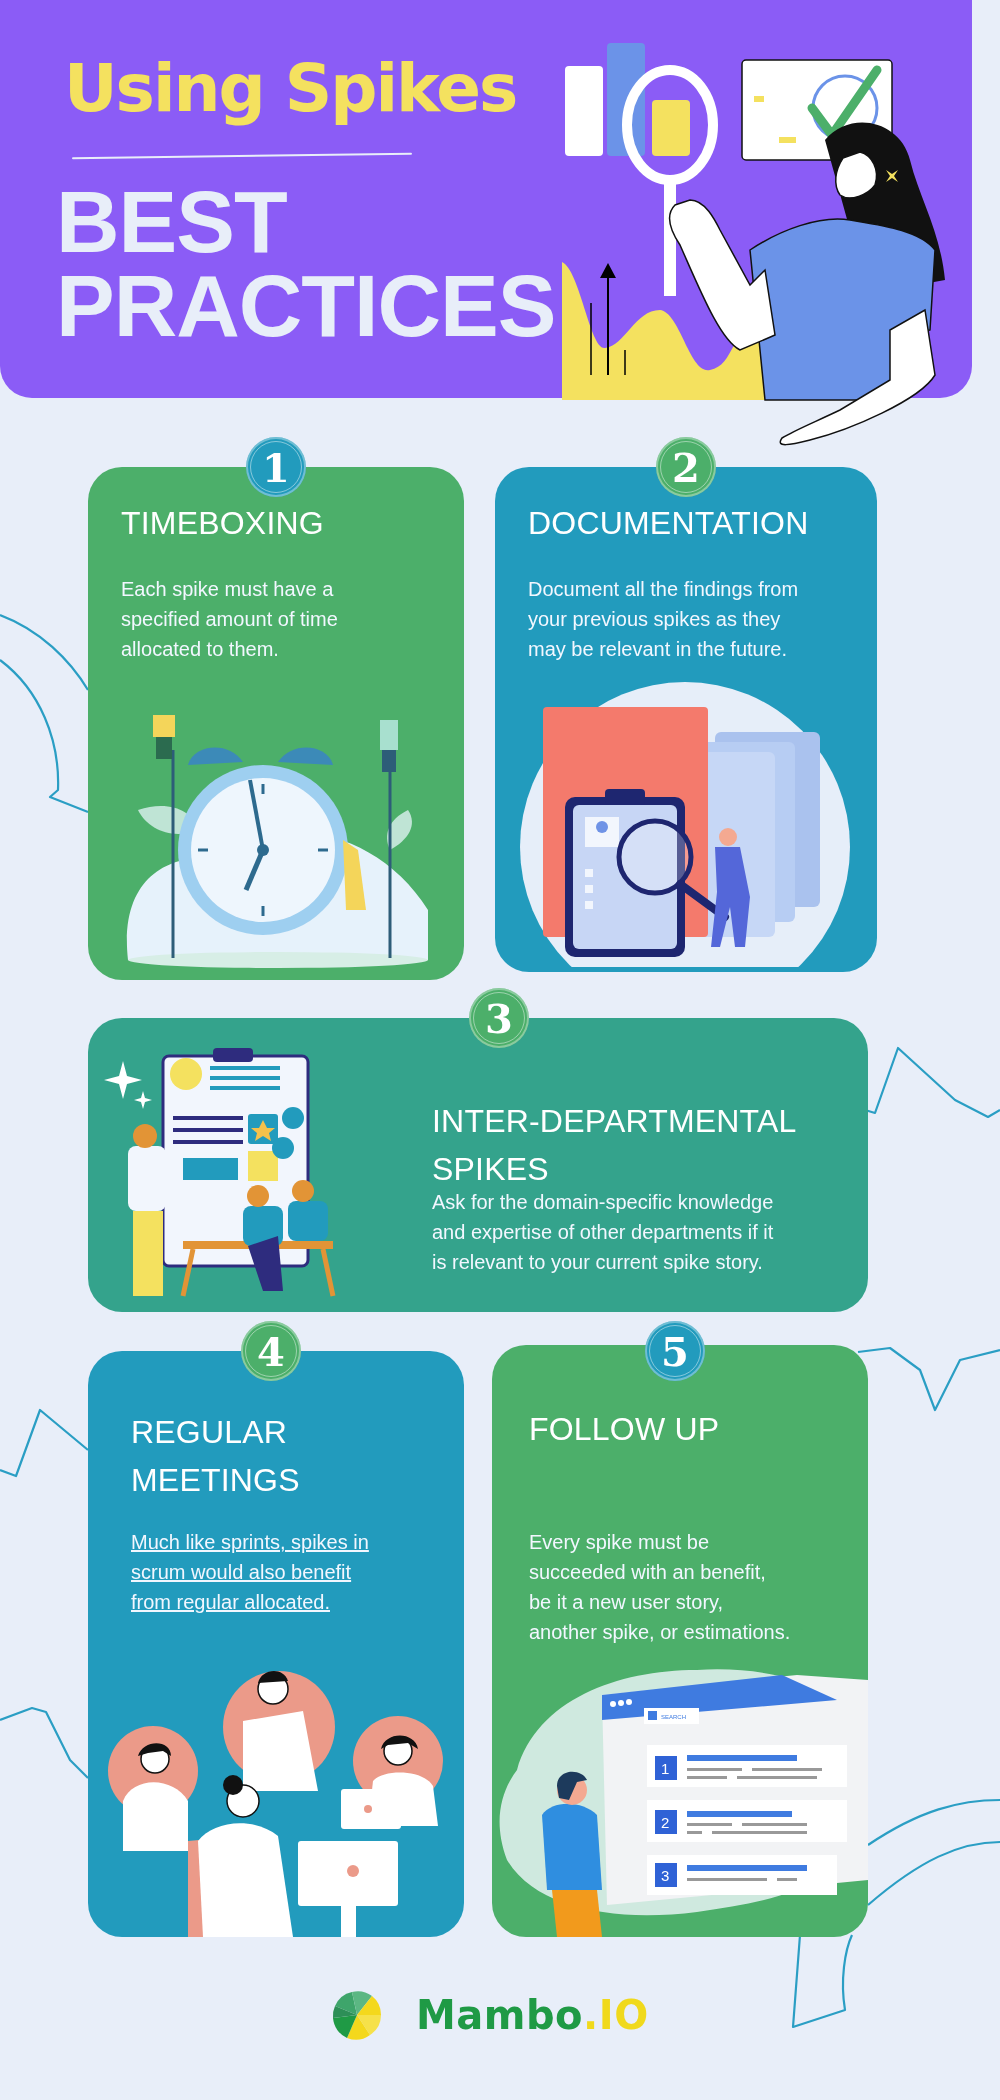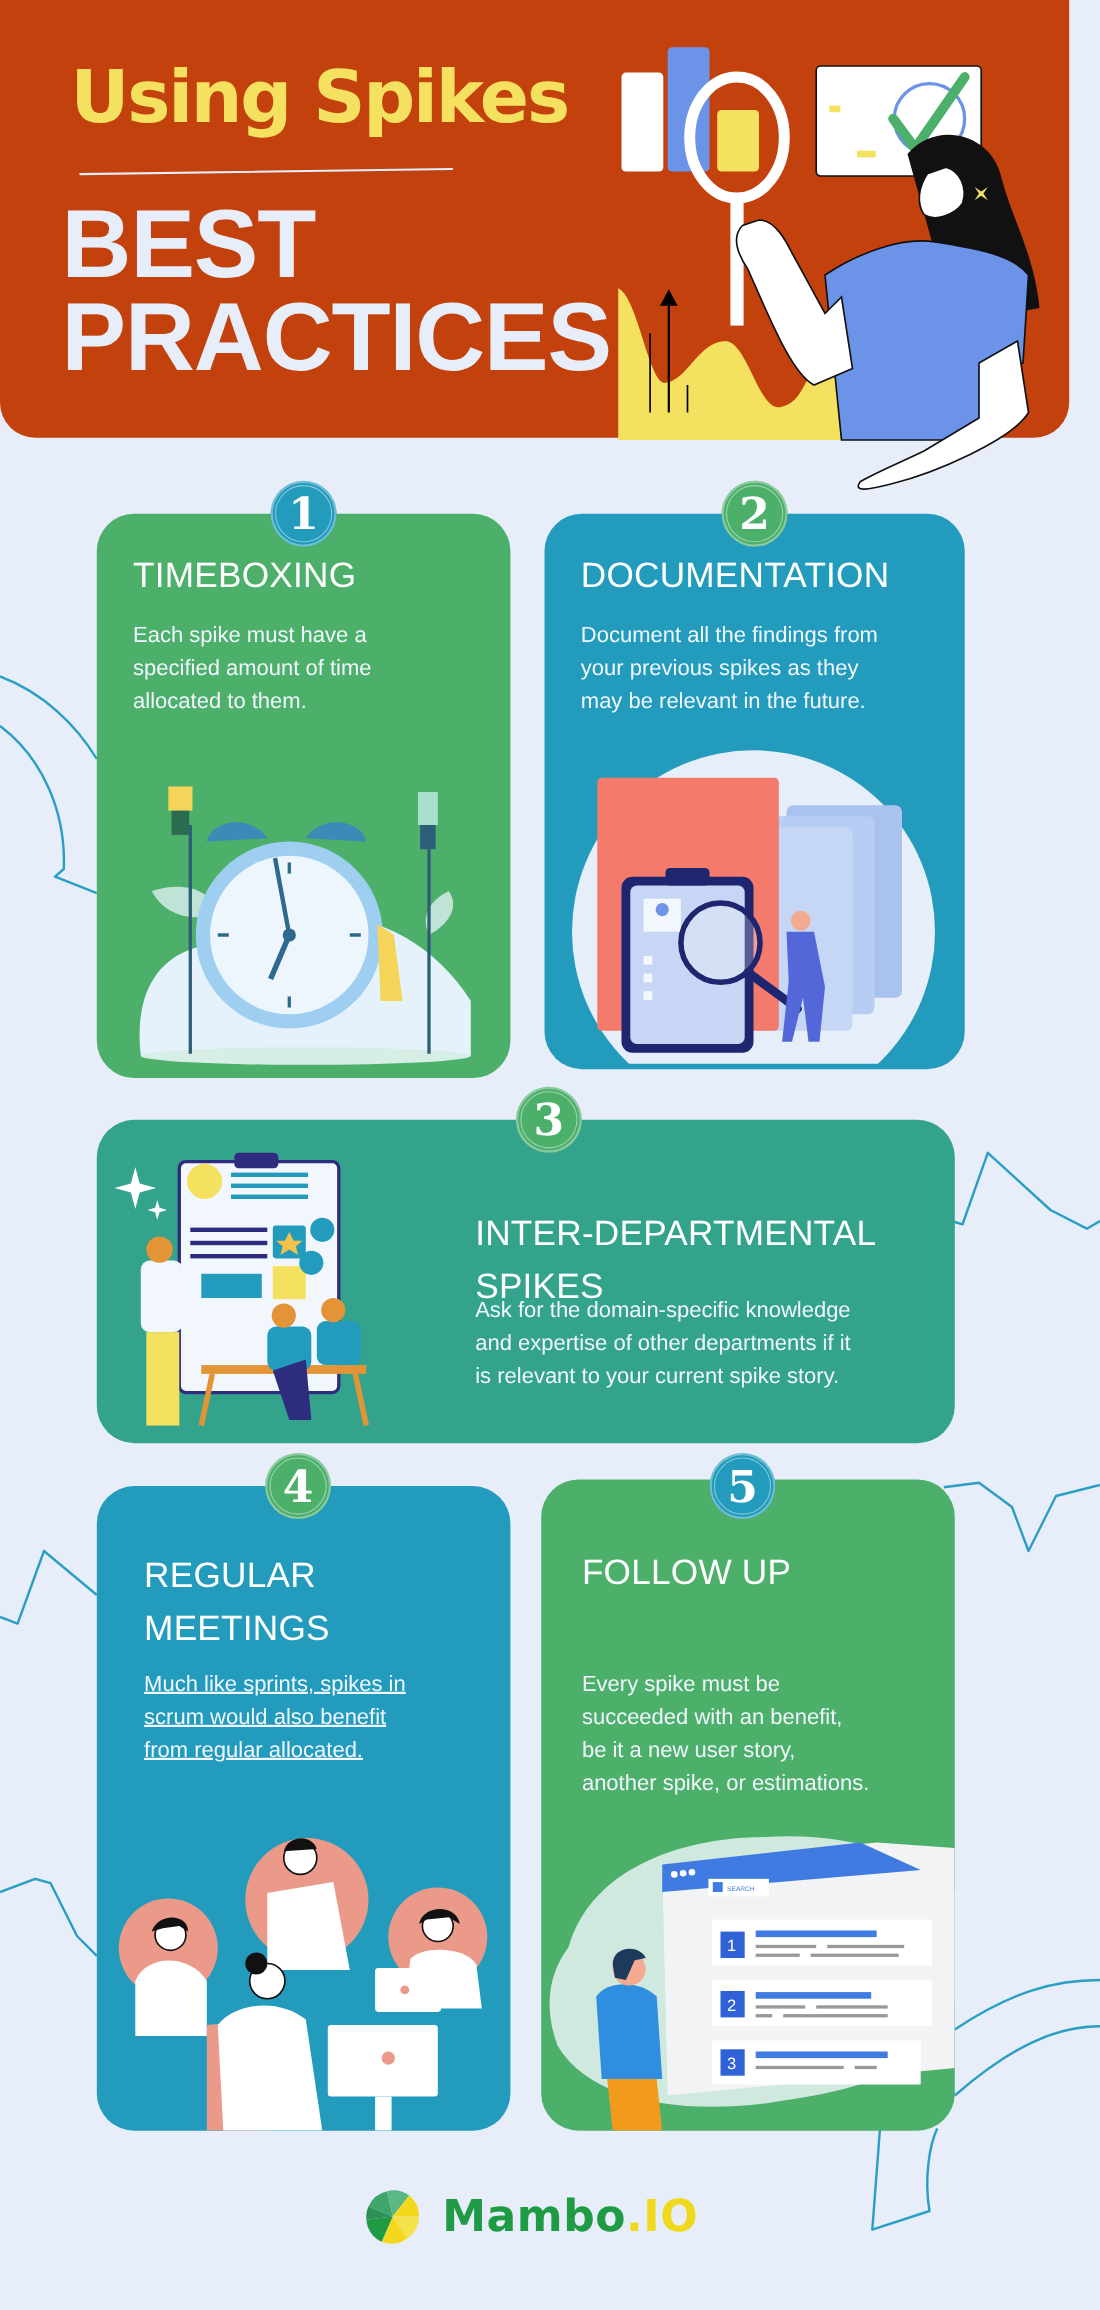--- a/index.html
+++ b/index.html
@@ -8,21 +8,21 @@
     background: #e8eef9;
     font-family: "Liberation Sans", sans-serif;
     position: relative;
     overflow: hidden;
   }
   .squiggles { position: absolute; left: 0; top: 0; width: 1000px; height: 2100px; pointer-events: none; }
 
   
   .header {
     position: absolute; left: 0; top: 0; width: 972px; height: 398px;
-    background: #c2410c;
+    background: #8b5cf6;
     border-radius: 0 0 32px 32px;
     overflow: hidden;
   }
   .title-top {
     position: absolute; left: 64px; top: 50px;
     font-family: "DejaVu Sans", sans-serif;
     font-weight: bold; font-size: 66px; letter-spacing: -2px;
     color: #f4e15f;
   }
   .title-rule {
@@ -58,31 +58,31 @@
   }
   .card-title {
     position: absolute;
     font-family: "Liberation Sans", sans-serif;
     font-size: 32px; line-height: 48px; font-weight: normal;
     color: #ffffff; letter-spacing: 0.2px;
   }
   .card-desc {
     position: absolute;
     font-family: "Liberation Sans", sans-serif;
-    font-size: 20px; line-height: 30px; color: #f2f7ff;
+    font-size: 20px; line-height: 30px; color: #f2f7ff; margin-top: 11px;
   }
   .green { background: #4caf6a; }
   .blue { background: #229bbd; }
   .teal { background: #34a38c; }
   .badge.blue { background: #229bbd; }
   .badge.green { background: #4caf6a; }
   .art { position: absolute; }
 
   
-  .logo { position: absolute; left: 330px; top: 1985px; height: 60px; display: flex; align-items: center; gap: 18px; }
+  .logo { position: absolute; left: 330px; top: 1985px; height: 60px; display: flex; align-items: center; gap: 32px; }
   .logo-text {
     font-family: "DejaVu Sans", sans-serif; font-weight: bold; font-size: 40px; color: #1f9a45; letter-spacing: 0.5px;
   }
   .logo-text .io { color: #f0d91c; }
 </style>
 </head>
 <body>
 
 <svg class="squiggles" viewBox="0 0 1000 2100">
   <g fill="none" stroke="#2a9ec4" stroke-width="2.2" stroke-linejoin="round">

